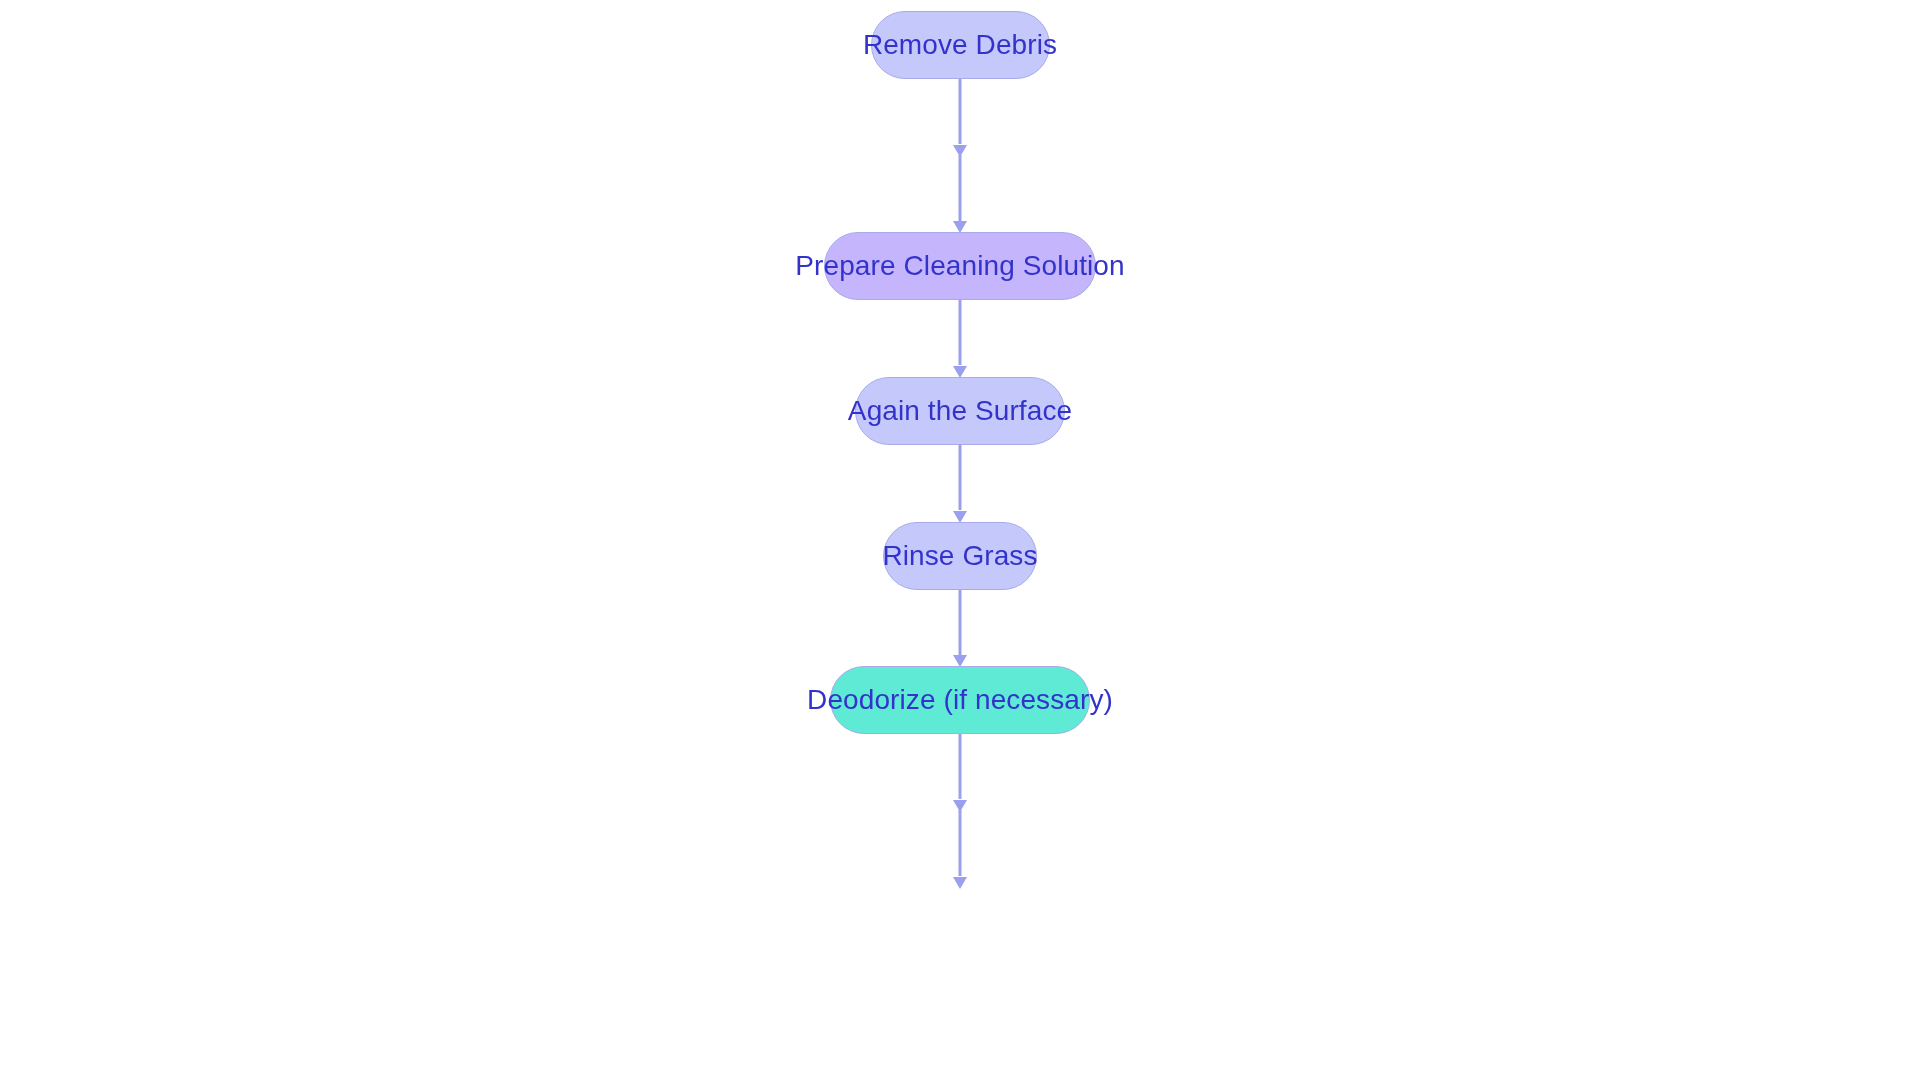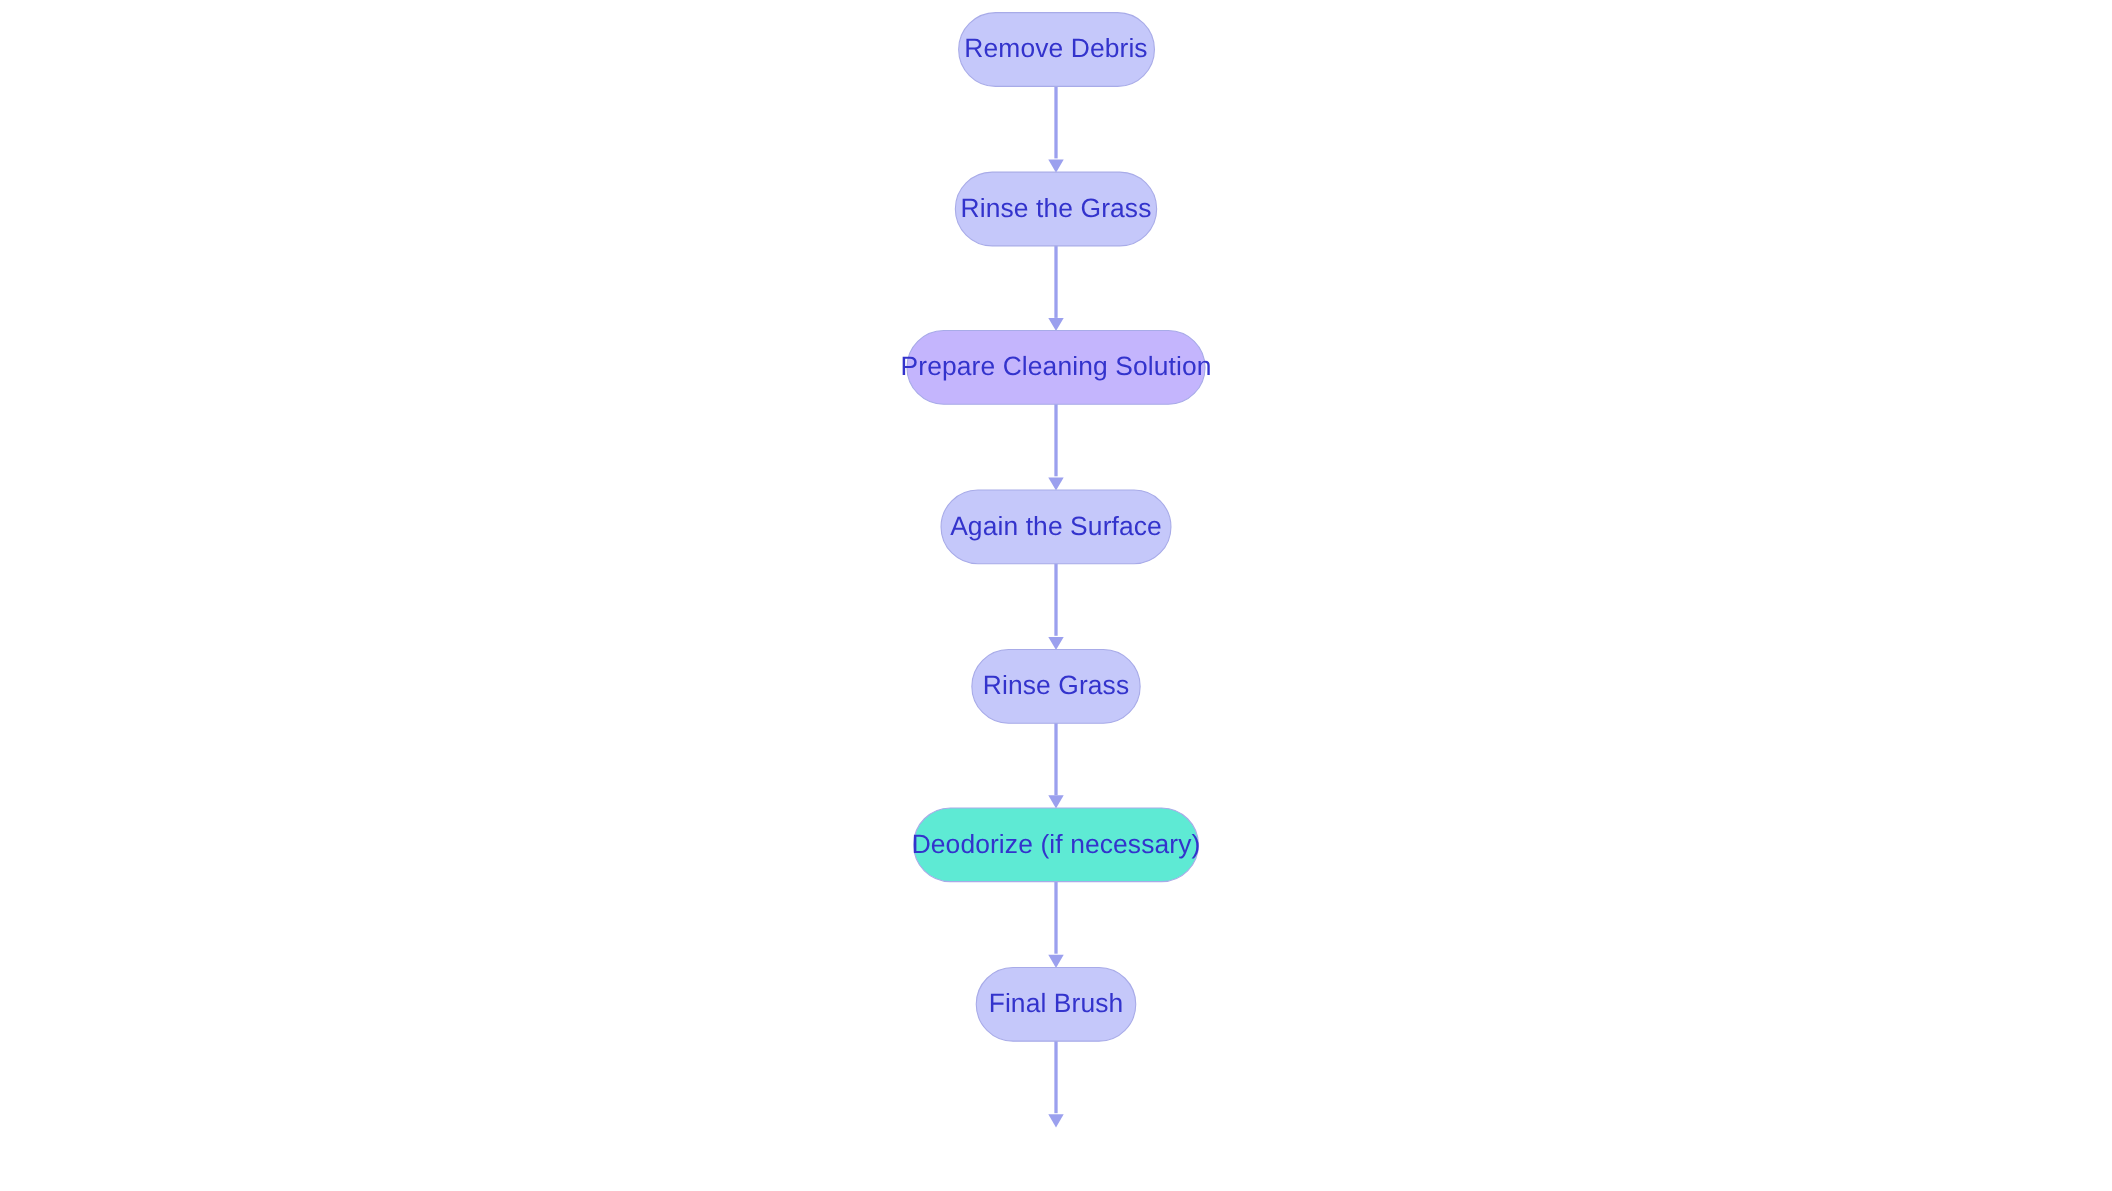--- a/index.html
+++ b/index.html
@@ -43,21 +43,21 @@
     background: #c5c8fa;
     border: 1.4px solid #a8abe8;
     border-radius: 34px;
     padding: 0 28px;
     white-space: nowrap;
     z-index: 2;
   }
 
   .node-label {
     font-family: "Liberation Sans", sans-serif;
-    font-size: 24px;
+    font-size: 28px;
     font-weight: 400;
     color: #3333cc;
     letter-spacing: 0.1px;
     line-height: 1;
     user-select: none;
   }
 
   
   .connector {
     position: relative;
@@ -97,23 +97,20 @@
 
     <div class="node" style="margin-top: 11px; width: 179px; background: rgb(197, 200, 250); border-color: rgb(168, 171, 232);">
       <span class="node-label" style="color: rgb(51, 51, 204);">Remove Debris</span>
     </div>
 
     <div class="connector">
       <span class="line" style="background: rgb(155, 160, 238);"></span>
       <span class="arrowhead" style="border-top-color: rgb(155, 160, 238);"></span>
     </div>
 
-    <div class="node" style="width: 184px; background: rgb(197, 200, 250); border-color: rgb(168, 171, 232);">
-      <span class="node-label" style="color: rgb(51, 51, 204);">Rinse the Grass</span>
-    </div>
 
     <div class="connector">
       <span class="line" style="background: rgb(155, 160, 238);"></span>
       <span class="arrowhead" style="border-top-color: rgb(155, 160, 238);"></span>
     </div>
 
     <div class="node" style="width: 272px; background: #c4b5fd; border-color: rgb(168, 171, 232);">
       <span class="node-label" style="color: rgb(51, 51, 204);">Prepare Cleaning Solution</span>
     </div>
 
@@ -142,23 +139,20 @@
 
     <div class="node" style="width: 260px; background: #5eead4; border-color: rgb(168, 171, 232); text-align: center;">
       <span class="node-label" style="color: rgb(51, 51, 204);">Deodorize (if necessary)</span>
     </div>
 
     <div class="connector">
       <span class="line" style="background: rgb(155, 160, 238);"></span>
       <span class="arrowhead" style="border-top-color: rgb(155, 160, 238);"></span>
     </div>
 
-    <div class="node" style="width: 146px; background: rgb(197, 200, 250); border-color: rgb(168, 171, 232);">
-      <span class="node-label" style="color: rgb(51, 51, 204);">Final Brush</span>
-    </div>
 
     <div class="connector">
       <span class="line" style="background: rgb(155, 160, 238);"></span>
       <span class="arrowhead" style="border-top-color: rgb(155, 160, 238);"></span>
     </div>
 
 
   </div>
 </div>
 

